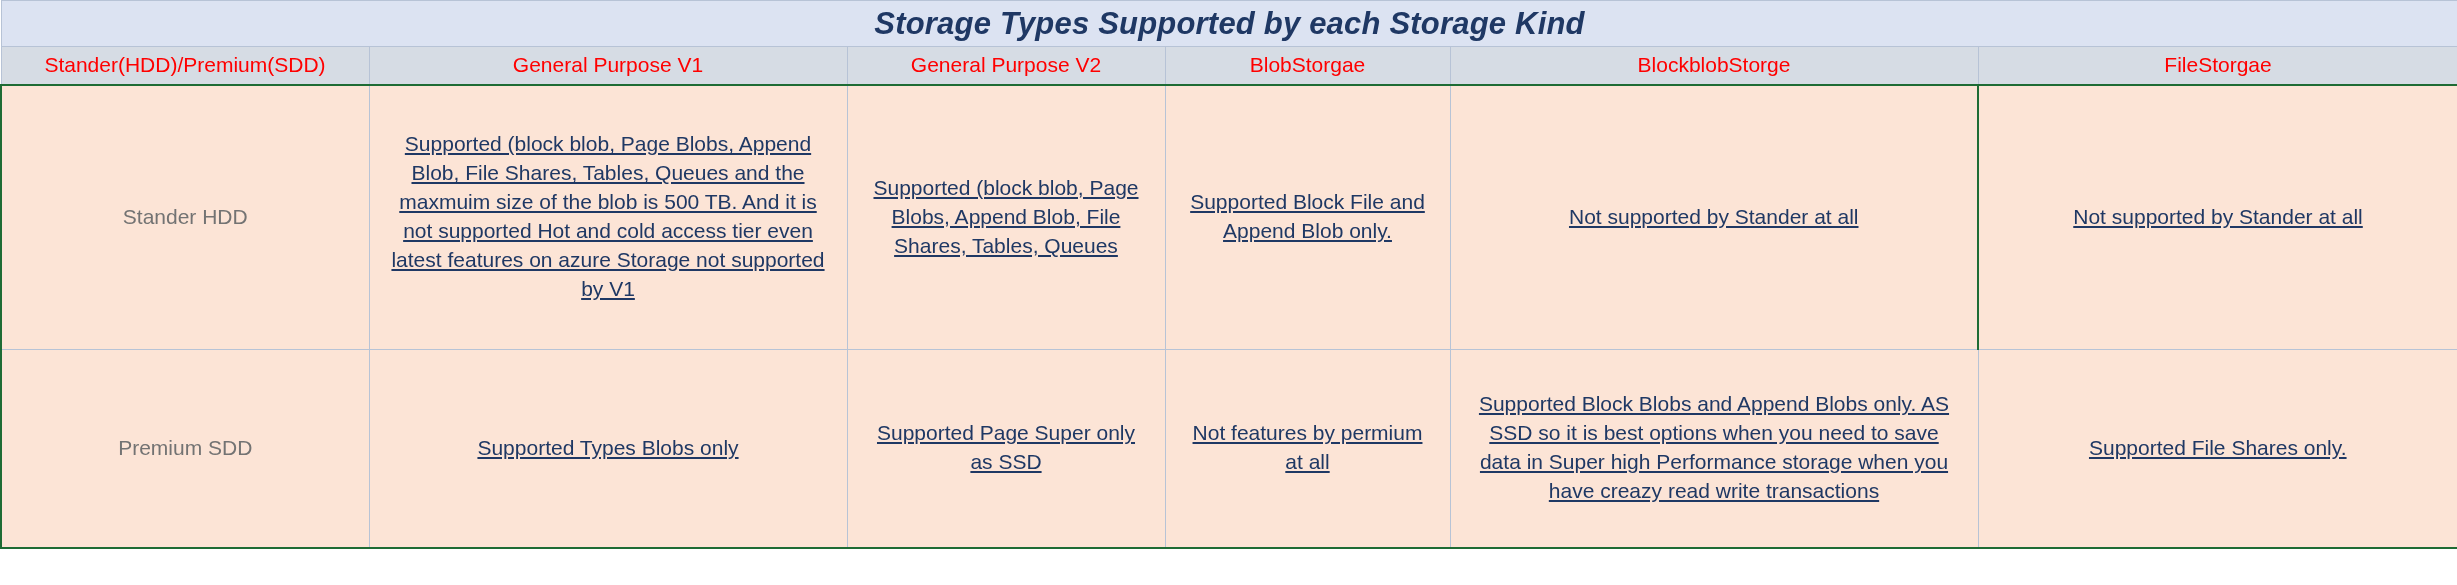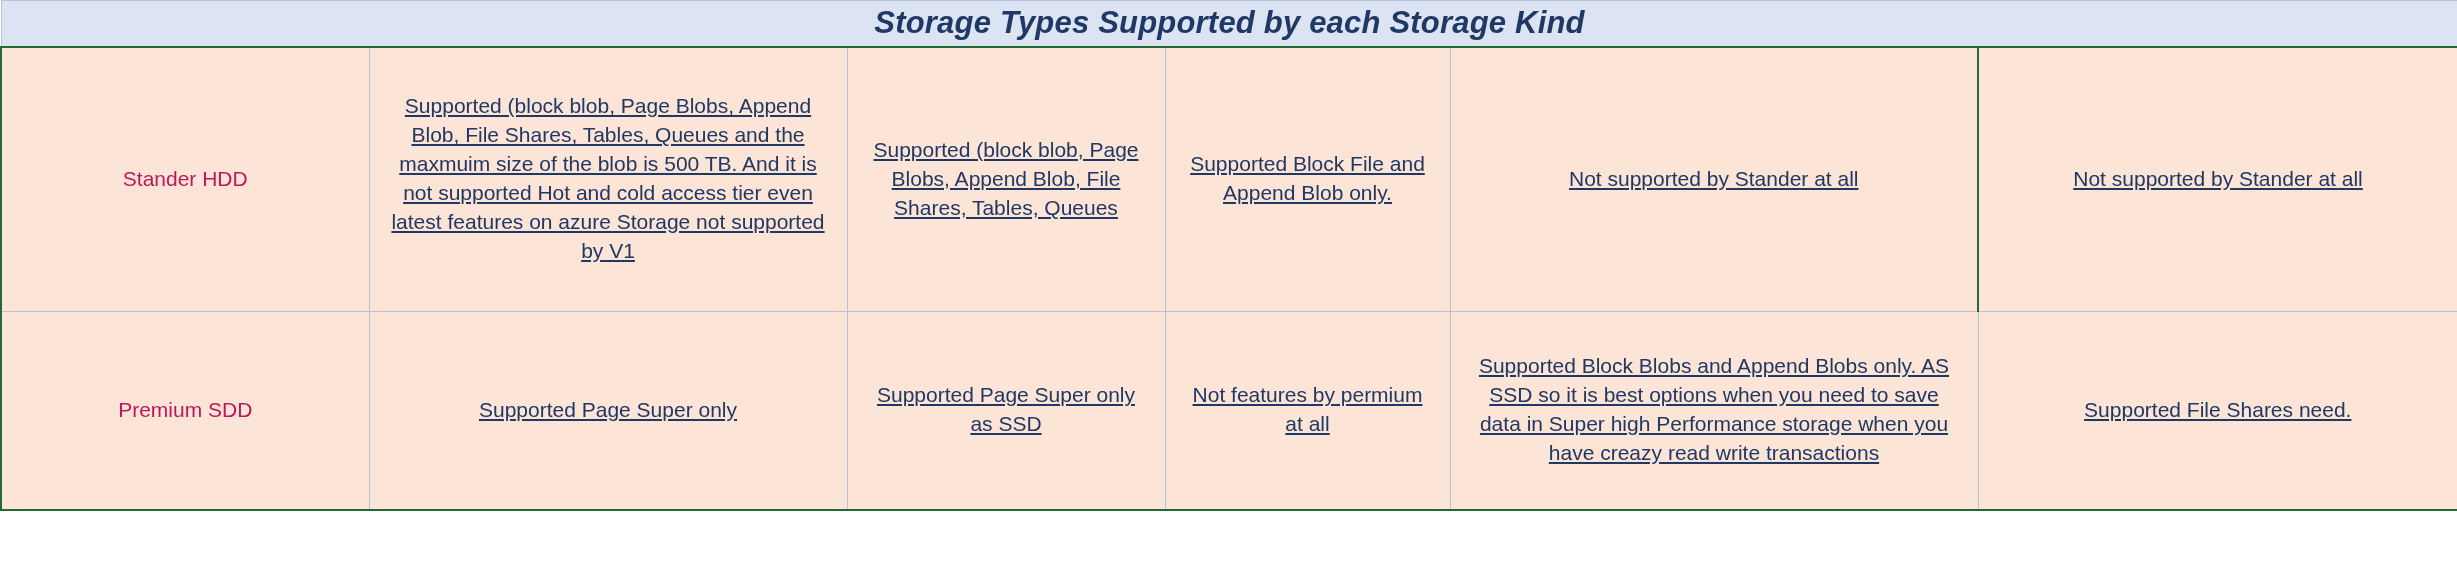--- a/index.html
+++ b/index.html
@@ -58,21 +58,21 @@
   
   .body-cell {
     background: #fce4d6;
     color: #1f3864;
     font-size: 21px;
     line-height: 1.38;
     text-decoration: underline;
   }
   .row-label {
     background: #fce4d6;
-    color: #be185d;
+    color: #737373;
     font-size: 21px;
   }
   
   .outline-green-top { border-top: 2px solid #1e6b34 !important; }
   .outline-green-left { border-left: 2px solid #1e6b34 !important; }
   .outline-green-right { border-right: 2px solid #1e6b34 !important; }
   .outline-green-bottom { border-bottom: 2px solid #1e6b34 !important; }
   .r1 { height: 265px; }
   .r2 { height: 198px; }
 </style>
@@ -86,31 +86,39 @@
       <col style="width:478px">
       <col style="width:318px">
       <col style="width:285px">
       <col style="width:528px">
       <col style="width:480px">
     </colgroup>
     <tbody>
       <tr>
         <td class="title-cell" colspan="6">Storage Types Supported by each Storage Kind</td>
       </tr>
+      <tr>
+        <td class="hdr-sub">Stander(HDD)/Premium(SDD)</td>
+        <td class="hdr-sub">General Purpose V1</td>
+        <td class="hdr-sub">General Purpose V2</td>
+        <td class="hdr-sub">BlobStorgae</td>
+        <td class="hdr-sub">BlockblobStorge</td>
+        <td class="hdr-sub">FileStorgae</td>
+      </tr>
       <tr class="r1">
         <td class="row-label outline-green-left outline-green-top">Stander HDD</td>
         <td class="body-cell outline-green-top">Supported (block blob, Page Blobs, Append Blob, File Shares, Tables, Queues and the maxmuim size of the blob is 500 TB. And it is not supported Hot and cold access tier even latest features on azure Storage not supported by V1</td>
         <td class="body-cell outline-green-top">Supported (block blob, Page Blobs, Append Blob, File Shares, Tables, Queues</td>
         <td class="body-cell outline-green-top">Supported Block File and Append Blob only.</td>
         <td class="body-cell outline-green-top outline-green-right">Not supported by Stander at all</td>
         <td class="body-cell outline-green-top outline-green-right">Not supported by Stander at all</td>
       </tr>
       <tr class="r2">
         <td class="row-label outline-green-left outline-green-bottom">Premium SDD</td>
-        <td class="body-cell outline-green-bottom">Supported Page Super only</td>
+        <td class="body-cell outline-green-bottom">Supported Types Blobs only</td>
         <td class="body-cell outline-green-bottom">Supported Page Super only as SSD</td>
         <td class="body-cell outline-green-bottom">Not features by permium at all</td>
         <td class="body-cell outline-green-bottom">Supported Block Blobs and Append Blobs only. AS SSD so it is best options when you need to save data in Super high Performance storage when you have creazy read write transactions</td>
-        <td class="body-cell outline-green-bottom outline-green-right">Supported File Shares need.</td>
+        <td class="body-cell outline-green-bottom outline-green-right">Supported File Shares only.</td>
       </tr>
     </tbody>
   </table>
 </div>
 
 </body></html>

